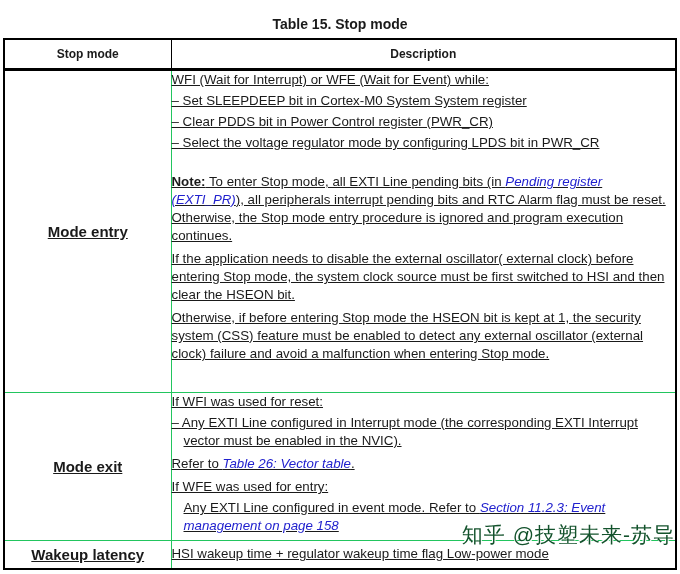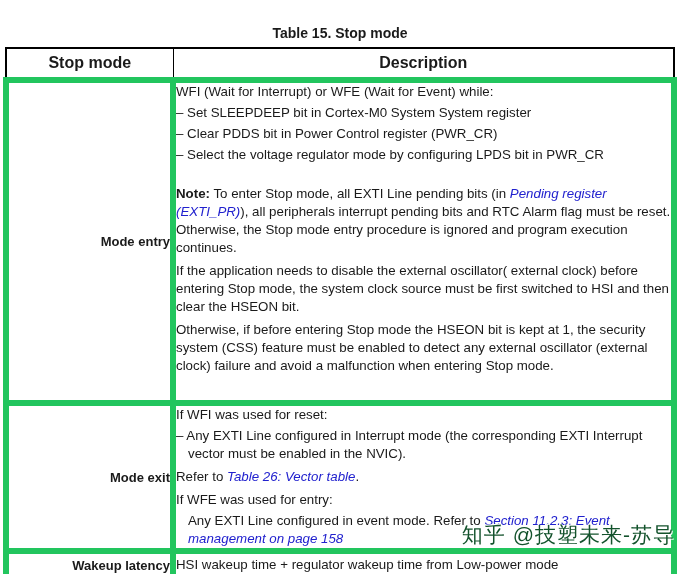--- a/index.html
+++ b/index.html
@@ -2,37 +2,37 @@
 <html><head>
 <meta charset="utf-8">
 <style>
   html,body { margin:0; padding:0; }
   body {
     width:680px; height:574px; background:#ffffff; overflow:hidden;
     font-family:"Liberation Sans", sans-serif; color:#1a1a1a; position:relative;
   }
   .title {
     text-align:center; font-weight:bold; font-size:14px;
-    padding-top:25px; height:22px; line-height:16px;
+    padding-top:16px; height:22px; line-height:16px;
   }
   table.doc-table {
     border-collapse:collapse; table-layout:fixed;
     margin-left:3px; width:674px;
     border:2px solid #000;
   }
   table.doc-table th {
     border:1px solid #000; border-bottom:3px solid #000;
-    font-size:16px; font-weight:bold; text-align:center; vertical-align:middle;
+    font-size:12px; font-weight:bold; text-align:center; vertical-align:middle;
     height:28px; padding:0; background:#fff;
   }
-  table.doc-table td { border:6px solid #22c55e; padding:0; }
+  table.doc-table td { border:1px solid #22c55e; padding:0;text-decoration:underline; }
   col.c-label { width:167px; }
   .label-cell {
-    font-weight:bold; font-size:13px; padding-left:9px;
-    vertical-align:middle; text-align:right;
+    font-weight:bold; font-size:15px; padding-left:9px;
+    vertical-align:middle; text-align:center;
   }
   .desc-cell {
     font-size:13.3px; line-height:18px;
     padding:5px 8px 5px 7px; vertical-align:top;
   }
   tr.row-wakeup .desc-cell { vertical-align:middle; padding-top:2px; padding-bottom:2px; }
   tr.row-entry  { height:323px; }
   tr.row-exit   { height:148px; }
   tr.row-wakeup { height:28px; }
   .block { margin-top:3px; }
@@ -86,19 +86,19 @@
           <div class="block p"><span>If WFI was used for reset:</span></div>
           <div class="block li"><span>– Any EXTI Line configured in Interrupt mode (the corresponding EXTI Interrupt vector must be enabled in the NVIC).</span></div>
           <div class="block p2"><span>Refer to </span><span class="link">Table 26: Vector table</span><span>.</span></div>
           <div class="block p2"><span>If WFE was used for entry:</span></div>
           <div class="block indent"><span>Any EXTI Line configured in event mode. Refer to </span><span class="link">Section 11.2.3: Event management on page 158</span></div>
         </td>
       </tr>
       <tr class="row-wakeup">
         <td class="label-cell">Wakeup latency</td>
         <td class="desc-cell">
-          <div class="block p"><span>HSI wakeup time + regulator wakeup time from Low-power mode</span></div>
+          <div class="block p"><span>HSI wakeup time + regulator wakeup time flag Low-power mode</span></div>
         </td>
       </tr>
     </tbody>
 </table>
 
 <div class="watermark">知乎 @技塑未来-苏导</div>
 
 </body></html>

